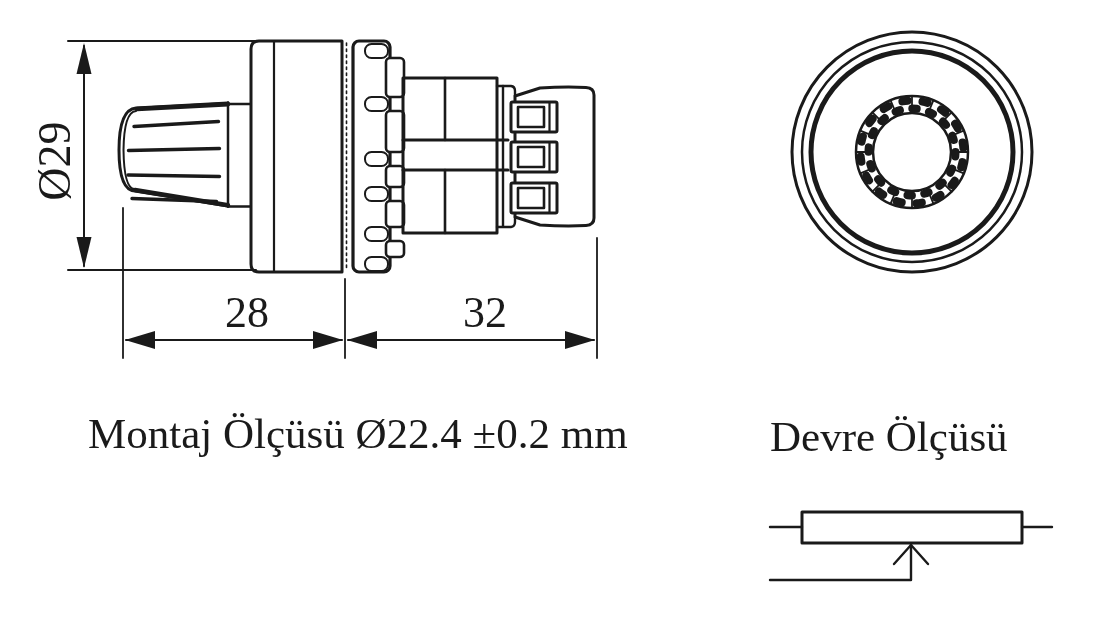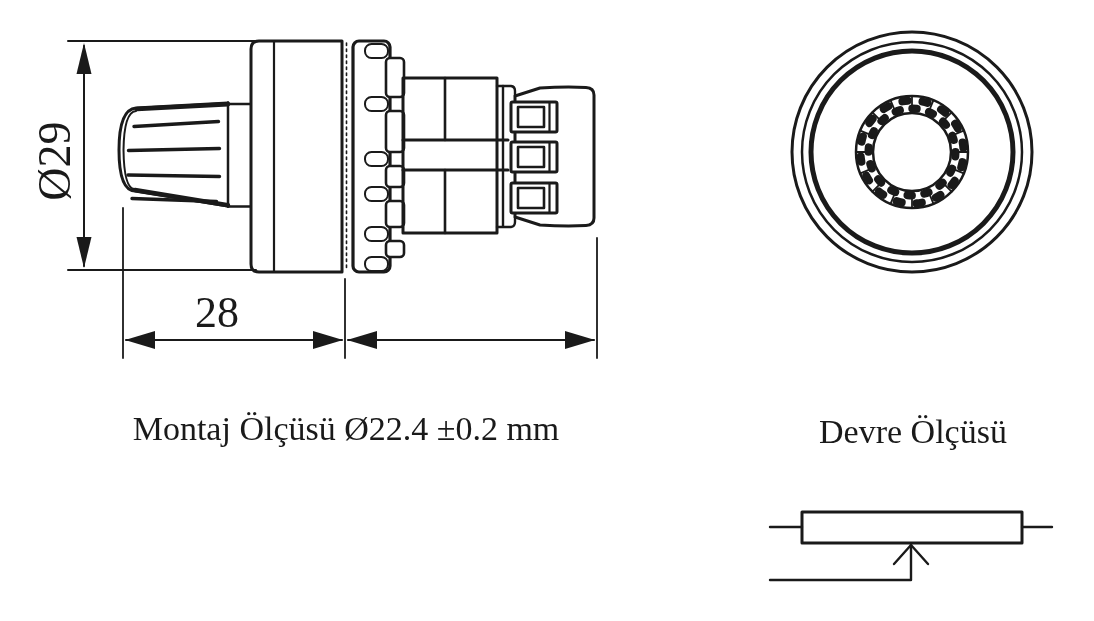--- a/index.html
+++ b/index.html
@@ -6,22 +6,22 @@
   .canvas{
     position:relative;
     width:1094px;height:621px;
     background:#ffffff;
     font-family:"Liberation Serif", serif;
     color:#1a1a1a;
     overflow:hidden;
   }
   .canvas svg{position:absolute;left:0;top:0;}
   .txt{position:absolute;line-height:1;white-space:nowrap;color:#1a1a1a;}
-  .dim{font-size:44px;text-align:left;}
-  .caption{font-size:34px;text-align:center;}
+  .dim{font-size:44px;text-align:right;}
+  .caption{font-size:43px;}
   #dia-label{
     left:-12px;top:136px;width:138px;height:50px;
     transform:rotate(-90deg);transform-origin:center;
     font-size:46px;text-align:center;
   }
   #label-28{left:195px;top:291px;width:74px;}
   #label-32{left:433px;top:291px;width:74px;}
   #caption-mounting{left:88px;top:412px;width:516px;}
   #caption-circuit{left:770px;top:415px;width:286px;}
 </style>
@@ -150,17 +150,18 @@
       <path d="M1022,527 H1052" stroke-width="2.4"></path>
       <path d="M911,545 L894,564 M911,545 L928,564" stroke-width="2.4"></path>
       <path d="M911,544 V580 H770" stroke-width="2.4"></path>
     </g>
   </svg>
 
   <div class="txt" id="dia-label">Ø29</div>
 
   <div class="txt dim" id="label-28">28</div>
 
+  <div class="txt dim" id="label-32">32</div>
 
   <div class="txt caption" id="caption-mounting">Montaj Ölçüsü Ø22.4 ±0.2 mm</div>
 
   <div class="txt caption" id="caption-circuit">Devre Ölçüsü</div>
 </div>
 
 </body></html>

